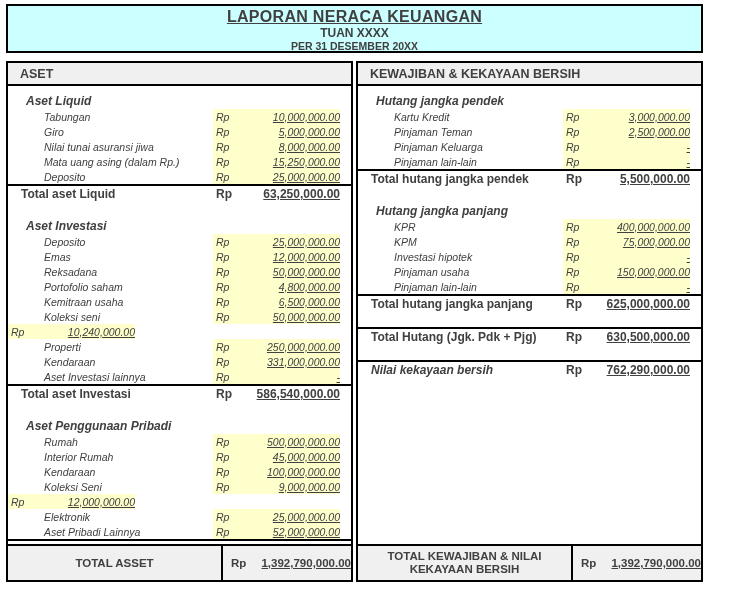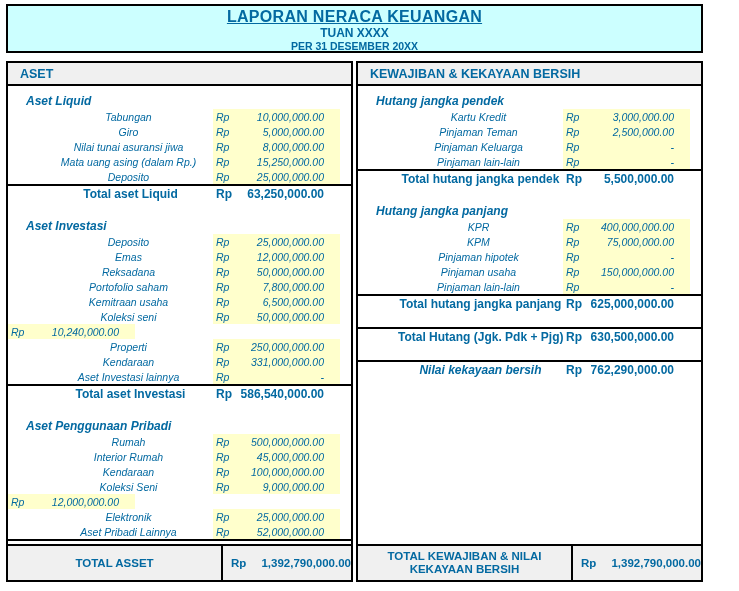--- a/index.html
+++ b/index.html
@@ -1,18 +1,18 @@
 <!DOCTYPE html>
 <html><head>
 <meta charset="utf-8">
 <style>
   html,body{margin:0;padding:0;background:#ffffff;}
   .sheet{
     position:relative;width:709px;height:591px;background:#ffffff;
-    font-family:"Liberation Sans",sans-serif;color:#0369a1;overflow:hidden;
+    font-family:"Liberation Sans",sans-serif;color:#404040;overflow:hidden;
   }
   
   .title-box{
     position:absolute;left:6px;right:6px;top:4px;height:49px;
     background:#CCFFFF;border:2px solid #000;text-align:center;box-sizing:border-box;
     padding-top:1px;
   }
   .report-title{font-size:16px;font-weight:bold;text-decoration:underline;letter-spacing:.3px;line-height:19px;}
   .report-subject{font-size:12px;font-weight:bold;line-height:14px;}
   .report-period{font-size:10.5px;font-weight:bold;line-height:12px;}
@@ -27,42 +27,42 @@
   }
   .panel-header{
     height:21px;flex:0 0 21px;background:#F0F0F0;border-bottom:2px solid #000;
     display:flex;align-items:center;padding-left:12px;
     font-weight:bold;font-size:12.5px;
   }
   .panel-body{flex:1;padding-top:6px;overflow:hidden;}
   
   .row{display:flex;align-items:center;height:15px;}
   .row.heading{height:17px;padding-left:18px;font-weight:bold;font-style:italic;font-size:12px;}
-  .cell-label{flex:1;min-width:0;padding-left:36px;font-style:italic;font-size:10.5px;white-space:nowrap;text-align:center;}
+  .cell-label{flex:1;min-width:0;padding-left:36px;font-style:italic;font-size:10.5px;white-space:nowrap;}
   .cell-rp{width:30px;flex:0 0 30px;background:#FFFFCC;font-style:italic;font-size:10.5px;padding-left:3px;box-sizing:border-box;align-self:stretch;display:flex;align-items:center;}
-  .cell-amount{width:97px;flex:0 0 97px;background:#FFFFCC;font-style:italic;font-size:10.5px;text-align:left;padding-right:16px;box-sizing:border-box;align-self:stretch;display:flex;align-items:center;justify-content:flex-end;}
+  .cell-amount{width:97px;flex:0 0 97px;background:#FFFFCC;font-style:italic;font-size:10.5px;text-align:left;padding-right:0;box-sizing:border-box;align-self:stretch;display:flex;align-items:center;justify-content:flex-end;text-decoration:underline;}
   .cell-spacer{width:11px;flex:0 0 11px;align-self:stretch;}
   .row.total{border-top:2px solid #000;font-weight:bold;height:16px;}
-  .row.total .cell-label{padding-left:13px;font-style:normal;font-size:12px;margin-left:27px;}
+  .row.total .cell-label{padding-left:13px;font-style:normal;font-size:12px;}
   .row.total .cell-rp,.row.total .cell-amount{background:transparent;font-style:normal;font-size:12px;}
   .row.summary{margin-top:15px;}
   .row.summary.emphasis-italic .cell-label{font-style:italic;}
   .sec-gap{height:15px;}
   
   .panel-footer{
     flex:0 0 36px;height:36px;border-top:2px solid #000;background:#F0F0F0;
     display:flex;font-weight:bold;box-sizing:border-box;
   }
   .f-label{
     width:215px;flex:0 0 215px;border-right:2px solid #000;box-sizing:border-box;
     display:flex;align-items:center;justify-content:center;text-align:center;
     font-size:11.5px;line-height:13px;padding:0 10px;
   }
   .f-rp{width:34px;flex:0 0 34px;display:flex;align-items:center;padding-left:8px;font-size:11.5px;box-sizing:border-box;}
-  .f-amount{flex:1;display:flex;align-items:center;justify-content:flex-end;font-size:11.5px;}
+  .f-amount{flex:1;display:flex;align-items:center;justify-content:flex-end;font-size:11.5px;text-decoration:underline;}
 </style>
 </head>
 <body>
 
 <div class="sheet">
 
   <div class="title-box">
     <div class="report-title">LAPORAN NERACA KEUANGAN</div>
     <div class="report-subject">TUAN XXXX</div>
     <div class="report-period">PER 31 DESEMBER 20XX</div>
@@ -126,21 +126,21 @@
           </div>
           <div class="row item">
             <div class="cell-label">Reksadana</div>
             <div class="cell-rp">Rp</div>
             <div class="cell-amount">50,000,000.00</div>
             <div class="cell-spacer"></div>
           </div>
           <div class="row item">
             <div class="cell-label">Portofolio saham</div>
             <div class="cell-rp">Rp</div>
-            <div class="cell-amount">7,800,000.00</div>
+            <div class="cell-amount">4,800,000.00</div>
             <div class="cell-spacer"></div>
           </div>
           <div class="row item">
             <div class="cell-label">Kemitraan usaha</div>
             <div class="cell-rp">Rp</div>
             <div class="cell-amount">6,500,000.00</div>
             <div class="cell-spacer"></div>
           </div>
           <div class="row item">
             <div class="cell-label">Koleksi seni</div>
@@ -276,21 +276,21 @@
             <div class="cell-amount">400,000,000.00</div>
             <div class="cell-spacer"></div>
           </div>
           <div class="row item">
             <div class="cell-label">KPM</div>
             <div class="cell-rp">Rp</div>
             <div class="cell-amount">75,000,000.00</div>
             <div class="cell-spacer"></div>
           </div>
           <div class="row item">
-            <div class="cell-label">Pinjaman hipotek</div>
+            <div class="cell-label">Investasi hipotek</div>
             <div class="cell-rp">Rp</div>
             <div class="cell-amount">-</div>
             <div class="cell-spacer"></div>
           </div>
           <div class="row item">
             <div class="cell-label">Pinjaman usaha</div>
             <div class="cell-rp">Rp</div>
             <div class="cell-amount">150,000,000.00</div>
             <div class="cell-spacer"></div>
           </div>

